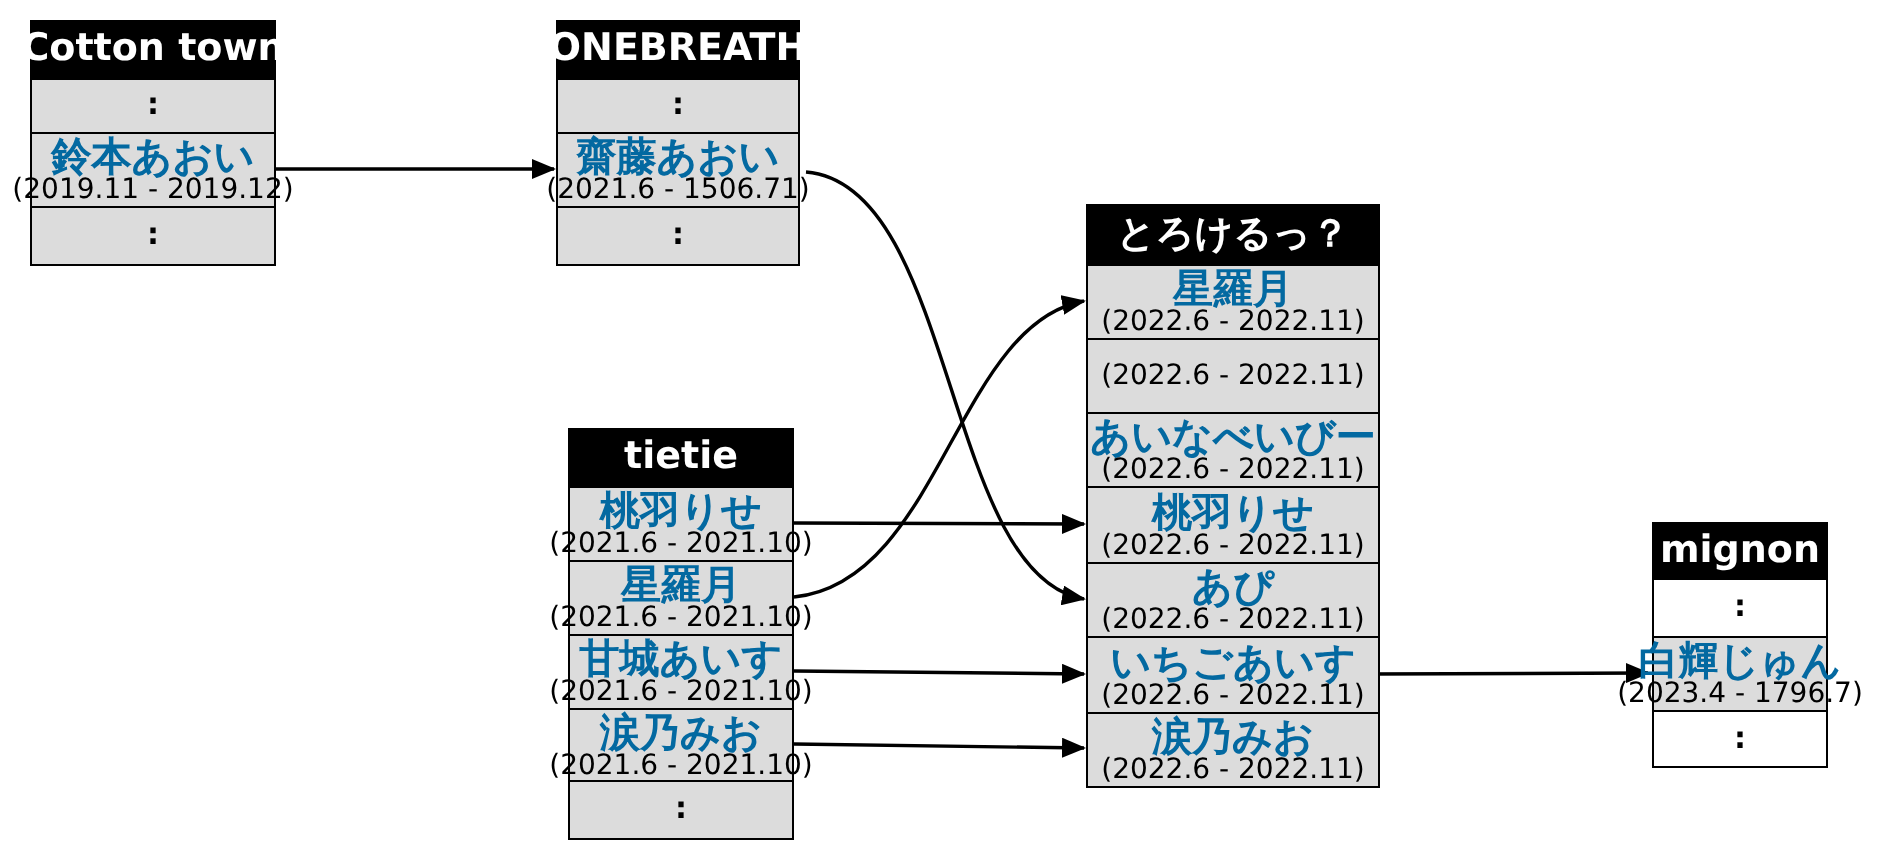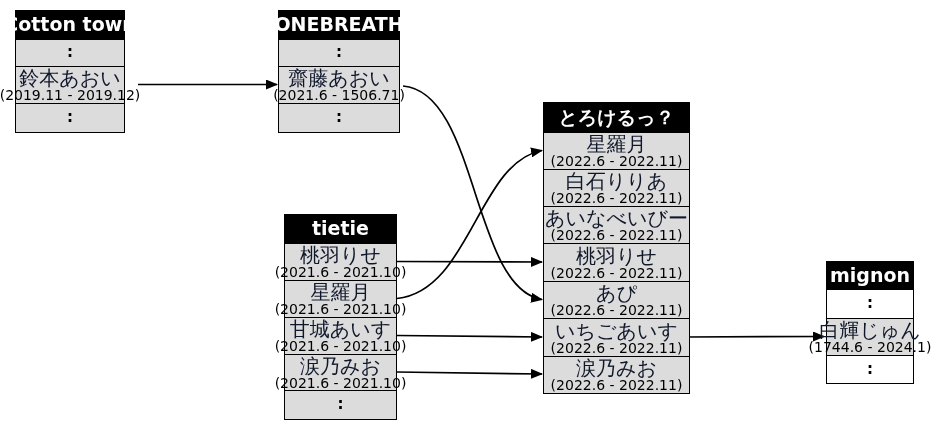--- a/index.html
+++ b/index.html
@@ -40,37 +40,38 @@
     display: flex;
     flex-direction: column;
     align-items: center;
     justify-content: center;
     overflow: visible;
   }
   .row.white { background: #ffffff; }
   .row .nm {
     font-size: 20px;
     line-height: 21px;
-    color: #0f172a;
+    color: #0369a1;
     white-space: nowrap;
+    font-weight: bold;
   }
   .row .dt {
     font-size: 14px;
     line-height: 12px;
     color: #000000;
     white-space: nowrap;
   }
   .row .ell {
     font-size: 15px;
     font-weight: bold;
     line-height: 1;
     color: #000000;
   }
 
-  .box-cotton    { left: 15px;  top: 10px;  width: 110px; }
+  .box-cotton    { left: 15px;  top: 10px;  width: 123px; }
   .box-onebreath { left: 278px; top: 10px;  width: 122px; }
   .box-tietie    { left: 284px; top: 214px; width: 113px; }
   .box-torokeru  { left: 543px; top: 102px; width: 147px; }
   .box-mignon    { left: 826px; top: 261px; width: 88px; }
 
   svg.edges {
     position: absolute;
     left: 0; top: 0;
     width: 947px;
     height: 431px;
@@ -153,21 +154,20 @@
     </div>
   </div>
 
   <div class="box box-torokeru">
     <div class="hdr" style="height:28.5px">とろけるっ？</div>
     <div class="row" style="height:37px">
       <div class="nm">星羅月</div>
       <div class="dt">(2022.6 - 2022.11)</div>
     </div>
     <div class="row" style="height:37px">
-      <div class="nm">白石りりあ</div>
       <div class="dt">(2022.6 - 2022.11)</div>
     </div>
     <div class="row" style="height:37px">
       <div class="nm">あいなべいびー</div>
       <div class="dt">(2022.6 - 2022.11)</div>
     </div>
     <div class="row" style="height:38px">
       <div class="nm">桃羽りせ</div>
       <div class="dt">(2022.6 - 2022.11)</div>
     </div>
@@ -185,20 +185,20 @@
     </div>
   </div>
 
   <div class="box box-mignon">
     <div class="hdr" style="height:26.5px">mignon</div>
     <div class="row white" style="height:29px">
       <span class="ell">:</span>
     </div>
     <div class="row" style="height:37px">
       <div class="nm">白輝じゅん</div>
-      <div class="dt">(1744.6 - 2024.1)</div>
+      <div class="dt">(2023.4 - 1796.7)</div>
     </div>
     <div class="row white" style="height:28px">
       <span class="ell">:</span>
     </div>
   </div>
 
 </div>
 
 </body></html>

